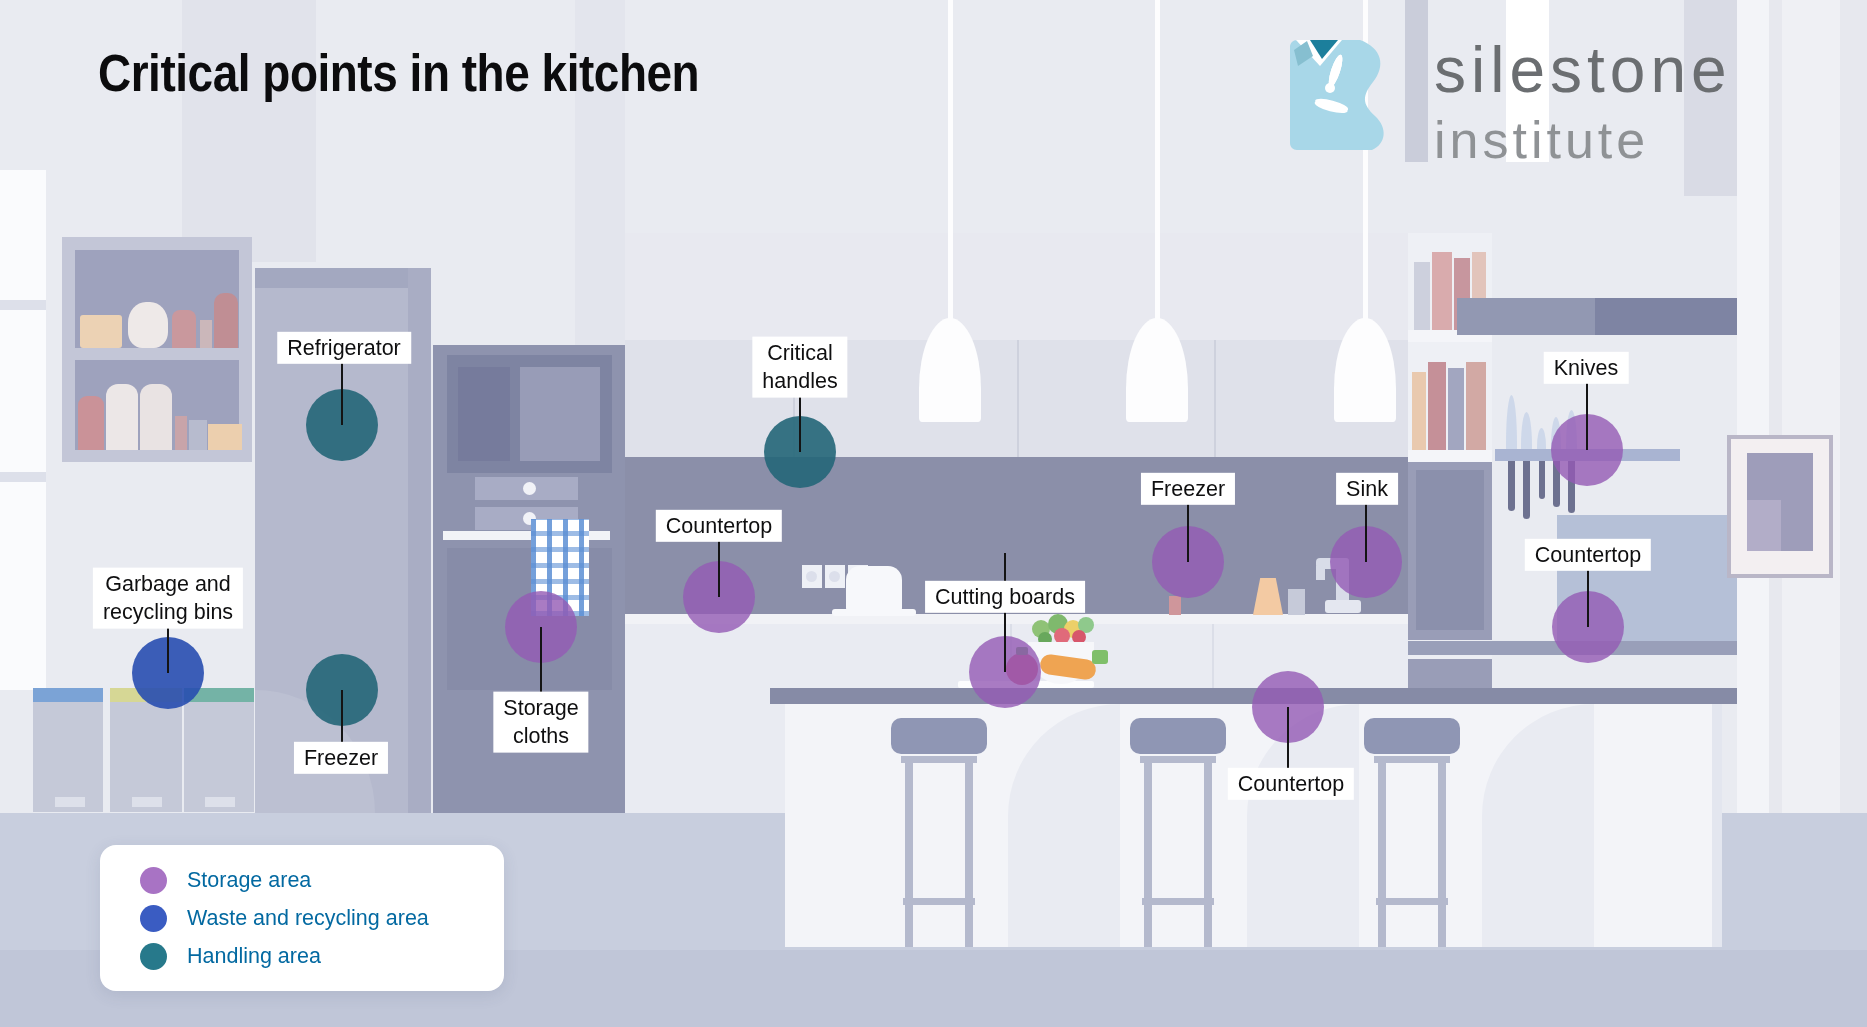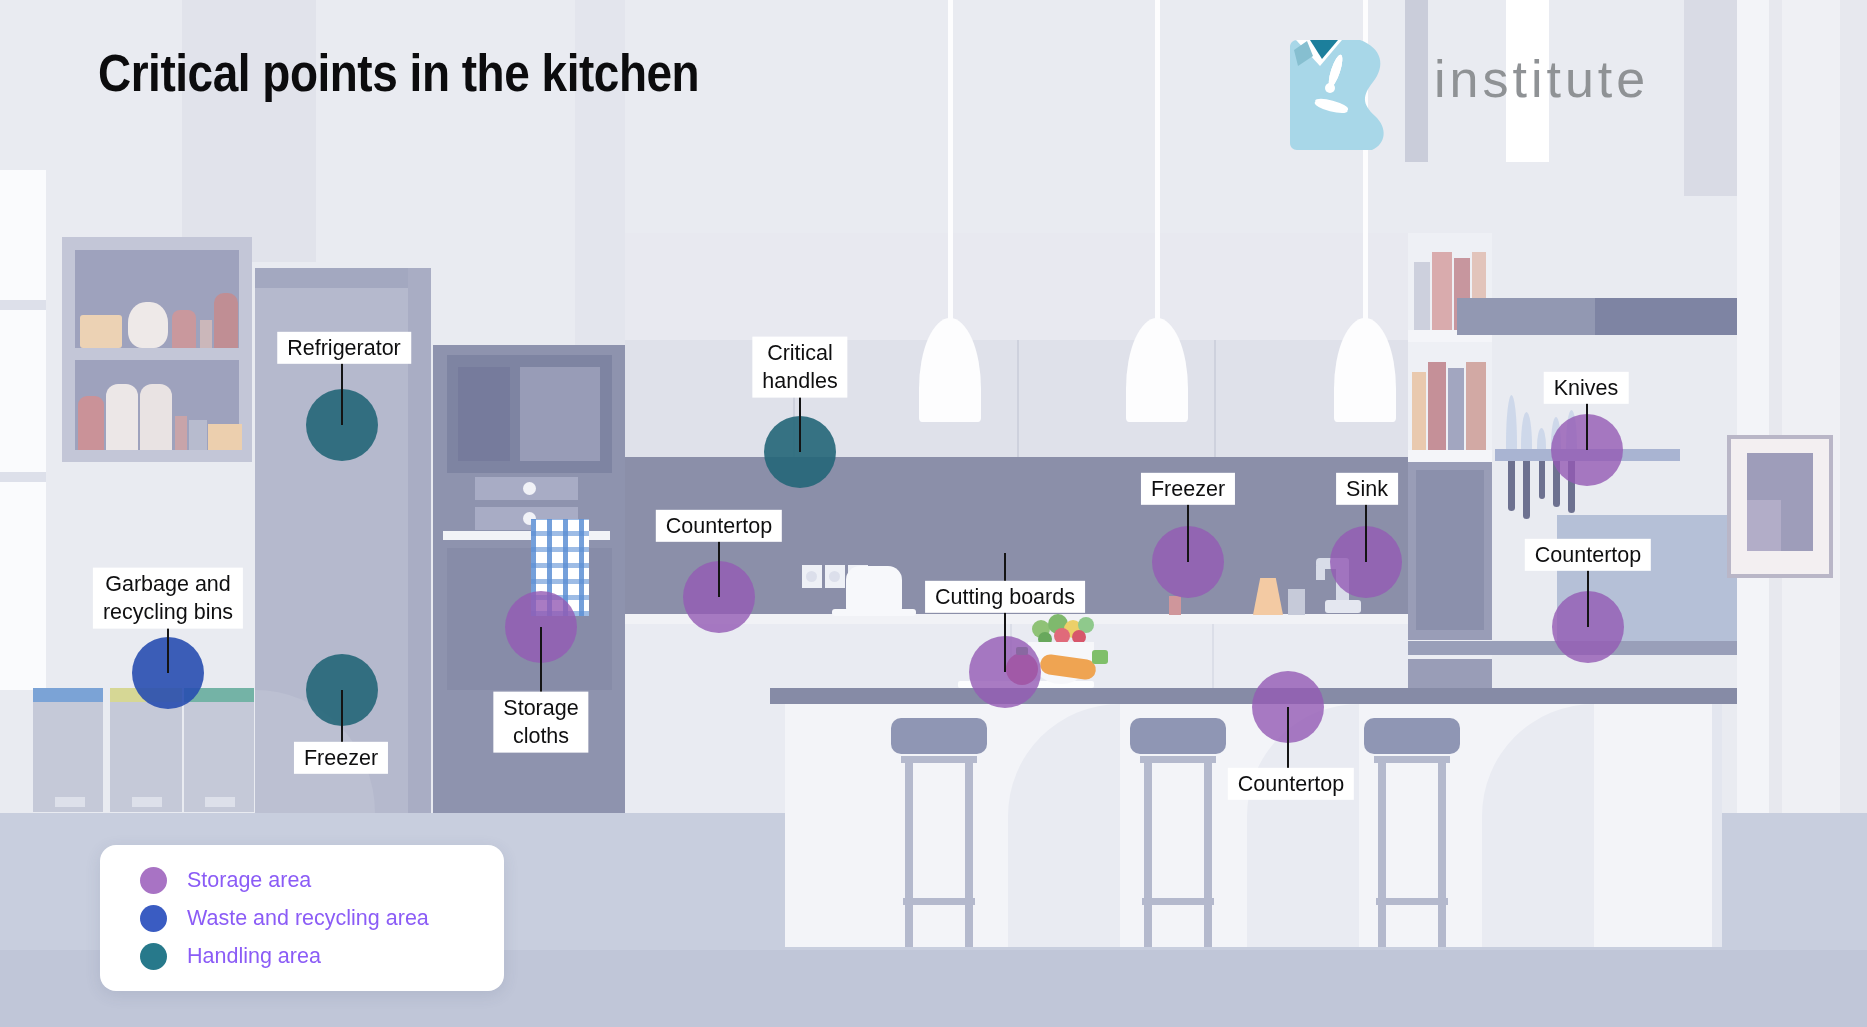--- a/index.html
+++ b/index.html
@@ -17,21 +17,21 @@
   .mdot{position:absolute;width:72px;height:72px;border-radius:50%;z-index:35;}
   .mline{position:absolute;width:2px;background:#141414;z-index:40;}
   .mlabel{position:absolute;transform:translate(-50%,-50%);background:#ffffff;color:#0f0f10;
           font-size:21.5px;line-height:1.32;padding:2px 10px;text-align:center;
           white-space:pre-line;z-index:45;}
   
   .legend{left:100px;top:845px;width:404px;height:146px;background:#fff;border-radius:16px;
           z-index:55;box-shadow:0 4px 16px rgba(60,70,110,.12);padding:16px 0 0 40px;box-sizing:border-box;}
   .lrow{display:flex;align-items:center;height:38px;}
   .ldot{width:27px;height:27px;border-radius:50%;margin-right:20px;flex:0 0 auto;}
-  .ltext{font-size:21.5px;color:#8b5cf6;}
+  .ltext{font-size:21.5px;color:#0369a1;}
   
   .knob::after{content:"";position:absolute;left:48px;top:5px;width:13px;height:13px;border-radius:50%;background:#f1f2f7;}
   .towel{background-color:#fff;
     background-image:repeating-linear-gradient(90deg,rgba(92,143,212,.85) 0 5px,transparent 5px 16px),
                      repeating-linear-gradient(0deg,rgba(92,143,212,.6) 0 5px,transparent 5px 16px);}
   .outl span{display:inline-block;width:20px;height:23px;background:#eef0f6;margin-right:3px;position:relative;}
   .outl span.c::after{content:"";position:absolute;left:4px;top:6px;width:11px;height:11px;border-radius:50%;background:#dcdfeb;}
 </style>
 </head>
 <body>
@@ -213,20 +213,21 @@
       <polygon points="4,10 17,1 23,16 8,26" fill="#86bfd0"></polygon>
       <g fill="#ffffff">
         <ellipse cx="40" cy="30" rx="4.5" ry="17" transform="rotate(18 40 48)"></ellipse>
         <ellipse cx="58" cy="42" rx="4.5" ry="17" transform="rotate(105 40 48)"></ellipse>
         <ellipse cx="40" cy="66" rx="4.5" ry="17" transform="rotate(198 40 48)"></ellipse>
         <ellipse cx="24" cy="54" rx="4.5" ry="17" transform="rotate(285 40 48)"></ellipse>
         <circle cx="40" cy="48" r="5"></circle>
       </g>
     </svg>
     <div class="logo-text">
+      <div class="logo-name">silestone</div>
       <div class="logo-sub">institute</div>
     </div>
   </div>
 
   <div id="markers">
       <div class="mdot" style="left: 306px; top: 389px; background: rgba(35, 102, 120, 0.9);"></div>
       <div class="mline" style="left: 341px; top: 362px; height: 63px;"></div>
       <div class="mlabel" style="left: 344px; top: 348px;">Refrigerator</div>
       <div class="mdot" style="left: 132px; top: 637px; background: rgba(40, 78, 176, 0.9);"></div>
       <div class="mline" style="left: 167px; top: 626px; height: 47px;"></div>
@@ -250,21 +251,21 @@
       <div class="mline" style="left: 1004px; top: 553px; height: 119px;"></div>
       <div class="mlabel" style="left: 1005px; top: 565px; margin-top: 32px;">Cutting boards</div>
       <div class="mdot" style="left: 1152px; top: 526px; background: rgba(148, 90, 180, 0.8);"></div>
       <div class="mline" style="left: 1187px; top: 503px; height: 59px;"></div>
       <div class="mlabel" style="left: 1188px; top: 489px;">Freezer</div>
       <div class="mdot" style="left: 1330px; top: 526px; background: rgba(148, 90, 180, 0.8);"></div>
       <div class="mline" style="left: 1365px; top: 503px; height: 59px;"></div>
       <div class="mlabel" style="left: 1367px; top: 489px;">Sink</div>
       <div class="mdot" style="left: 1551px; top: 414px; background: rgba(148, 90, 180, 0.8);"></div>
       <div class="mline" style="left: 1586px; top: 382px; height: 68px;"></div>
-      <div class="mlabel" style="left: 1586px; top: 388px;">Knives</div>
+      <div class="mlabel" style="left: 1586px; top: 368px;">Knives</div>
       <div class="mdot" style="left: 1552px; top: 591px; background: rgba(148, 90, 180, 0.8);"></div>
       <div class="mline" style="left: 1587px; top: 569px; height: 58px;"></div>
       <div class="mlabel" style="left: 1588px; top: 555px;">Countertop</div>
       <div class="mdot" style="left: 1252px; top: 671px; background: rgba(148, 90, 180, 0.8);"></div>
       <div class="mline" style="left: 1287px; top: 707px; height: 63px;"></div>
       <div class="mlabel" style="left: 1291px; top: 784px;">Countertop</div>
     </div>
 
   <div class="a legend">
     <div id="legend-items">

